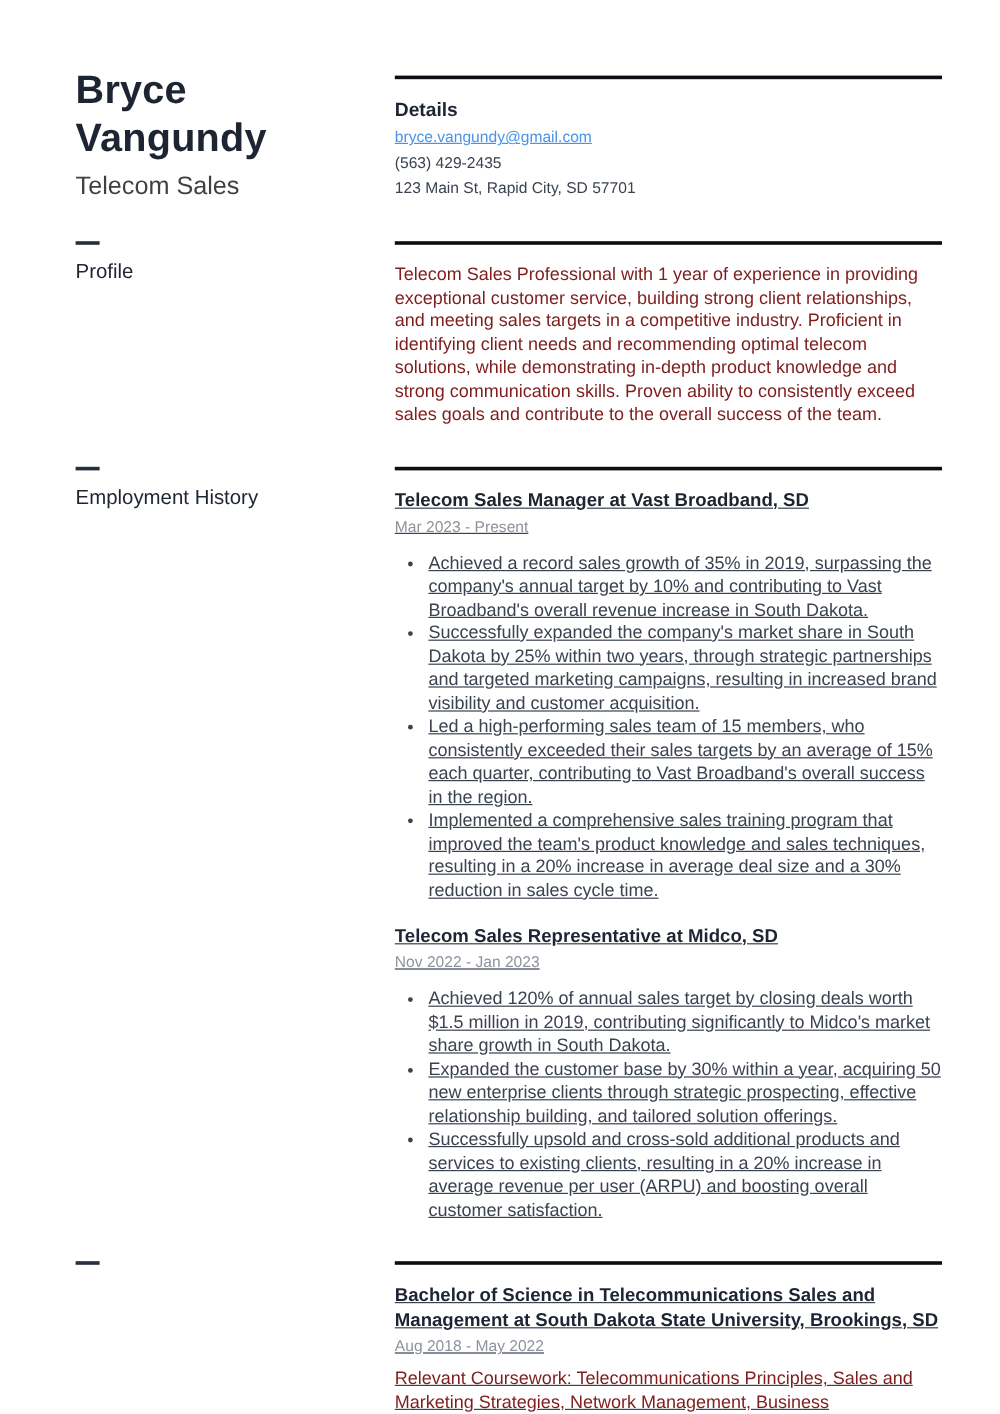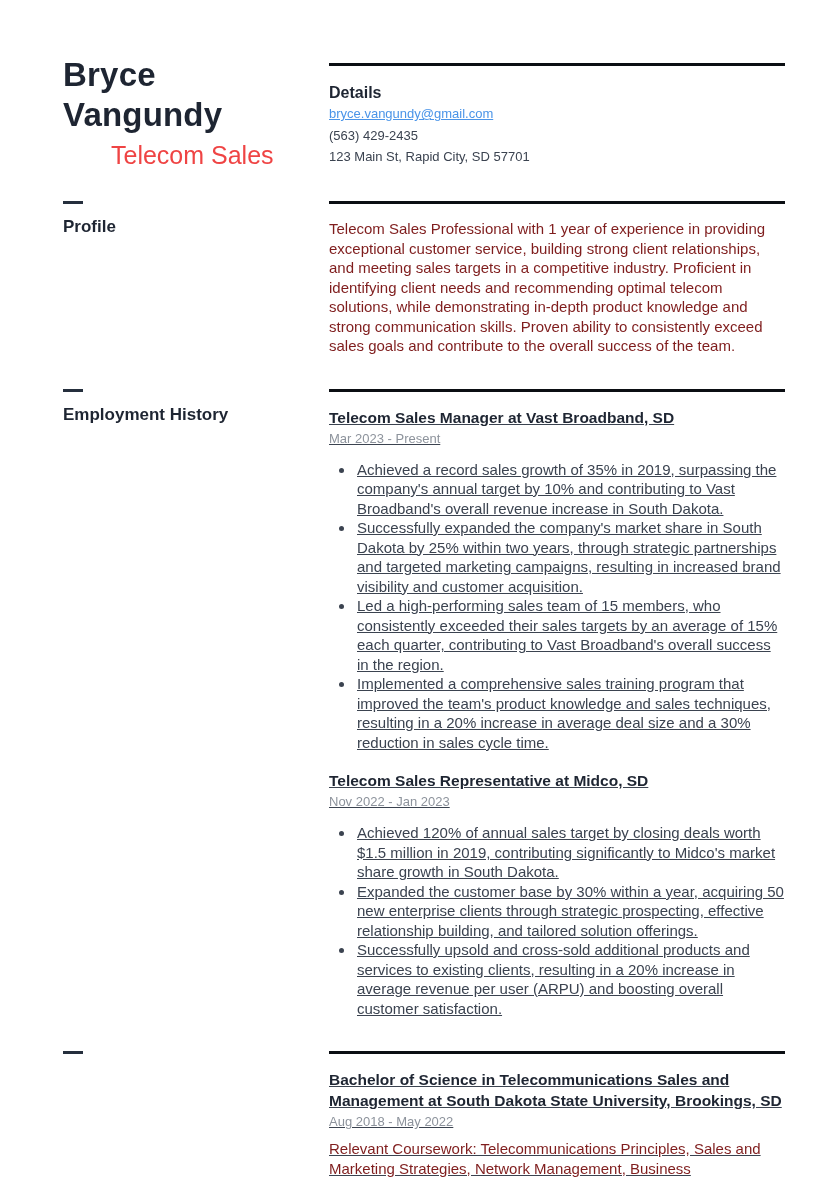--- a/index.html
+++ b/index.html
@@ -31,36 +31,35 @@
   .name {
     font-size: 33px;
     line-height: 40px;
     font-weight: bold;
     color: #1e2532;
     max-width: 210px;
     letter-spacing: 0.2px;
   }
   .subtitle {
     margin-top: 7px;
-    font-size: 25px;
+    font-size: 21px;
     line-height: 27px;
-    color: #ef4444;
-    margin-left: 48px;
+    color: #404040;
   }
   .section-dash {
     width: 20px;
     height: 3px;
     background: #252f3d;
     margin-top: 2px;
   }
   .section-heading {
     margin-top: 12px;
     font-size: 17px;
     line-height: 22px;
-    font-weight: bold;
+    font-weight: normal;
     color: #1e2532;
   }
 
   
   .rule {
     height: 3px;
     background: #0b0e13;
     margin-top: 8px;
   }
   .rule-flush { margin-top: 2px; }

